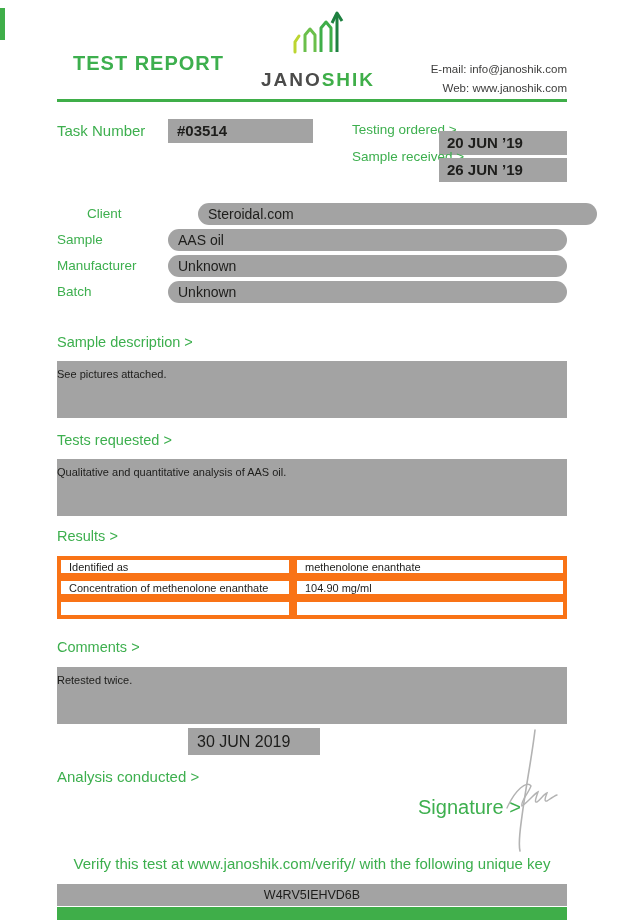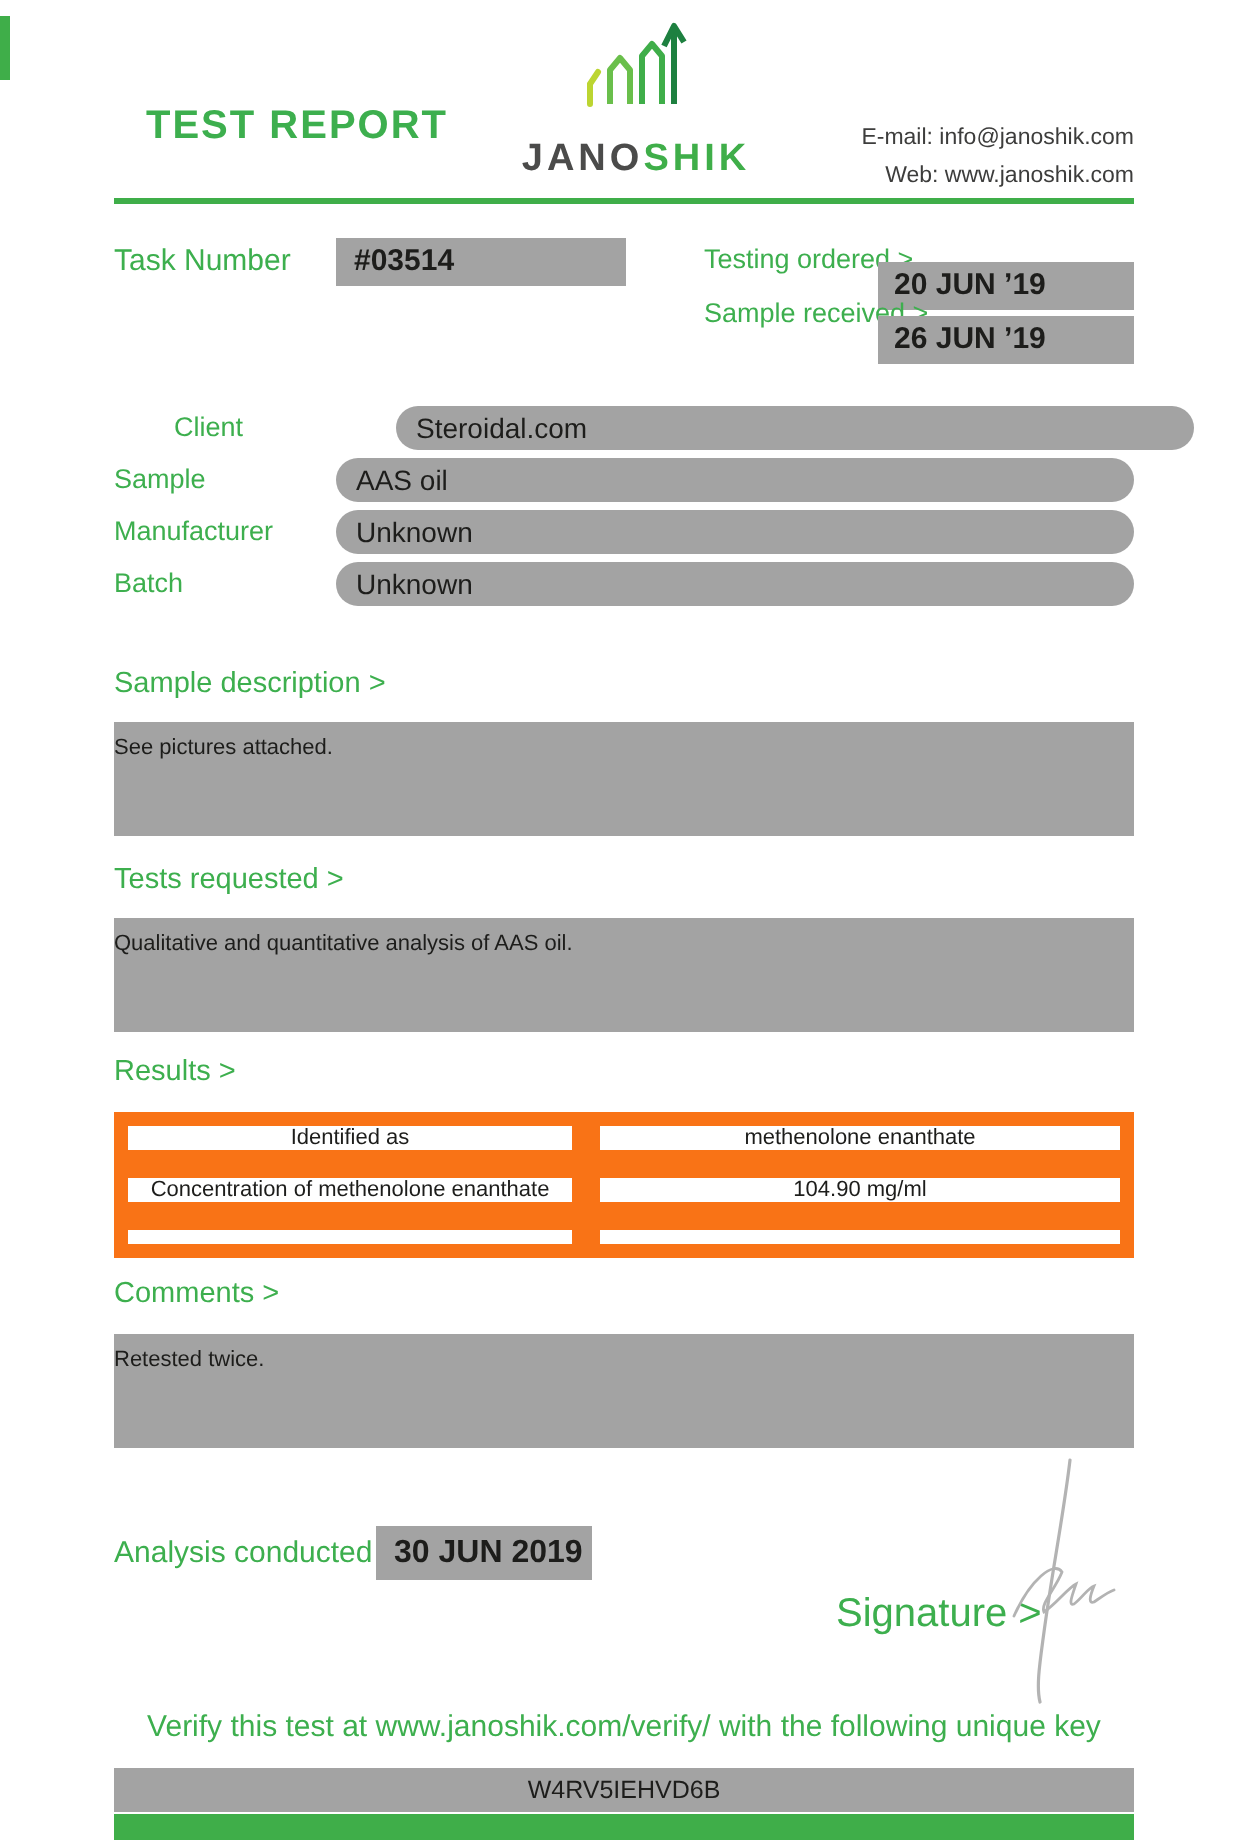--- a/index.html
+++ b/index.html
@@ -37,26 +37,26 @@
   .date-value{position:absolute;right:0;top:12px;width:128px;height:24px;line-height:24px;padding-left:8px;font-size:15px;font-weight:700;box-sizing:border-box;}
 
   .info-row{position:absolute;left:57px;width:510px;height:22px;}
   .info-label{position:absolute;left:0;top:3px;font-size:13.5px;}
   .info-value{position:absolute;left:111px;top:0;width:399px;height:22px;line-height:22px;padding-left:10px;font-size:14px;box-sizing:border-box;border-radius:11px;}
 
   .section-heading{position:absolute;left:57px;font-size:14.5px;}
   .section-box{position:absolute;left:57px;width:510px;height:57px;box-sizing:border-box;padding:6px 0;font-size:11px;line-height:1.35;}
 
   .results-table{position:absolute;left:57px;top:556px;width:510px;border-collapse:separate;border-spacing:0;font-size:11px;}
-  .results-table td{border:7px solid #f97316;height:21px;padding:0 8px;box-sizing:border-box;text-align:center;}
+  .results-table td{border:4px solid #f97316;height:21px;padding:0 8px;box-sizing:border-box;}
   .results-table td.c0{width:236px;}
   .results-table td.c1{width:274px;}
 
   .analysis-label{position:absolute;left:57px;top:768px;font-size:15px;}
-  .analysis-value{position:absolute;left:188px;top:763px;width:108px;height:27px;line-height:27px;padding-left:9px;font-size:16px;font-weight:700;box-sizing:border-box;}
+  .analysis-value{position:absolute;left:188px;top:728px;width:132px;height:27px;line-height:27px;padding-left:9px;font-size:16px;font-weight:400;box-sizing:border-box;}
   .signature-label{position:absolute;left:418px;top:768px;font-size:20px;margin-top:28px;}
   .signature{position:absolute;left:497px;top:728px;}
 
   .verify-line{position:absolute;left:0;top:855px;width:624px;text-align:center;font-size:15px;}
   .key-box{position:absolute;left:57px;top:884px;width:510px;height:22px;line-height:22px;text-align:center;font-size:12.5px;box-sizing:border-box;}
   .footer-bar{position:absolute;left:57px;top:907px;width:510px;height:13px;background:#3fae49;}
 </style>
 </head>
 <body>
 

